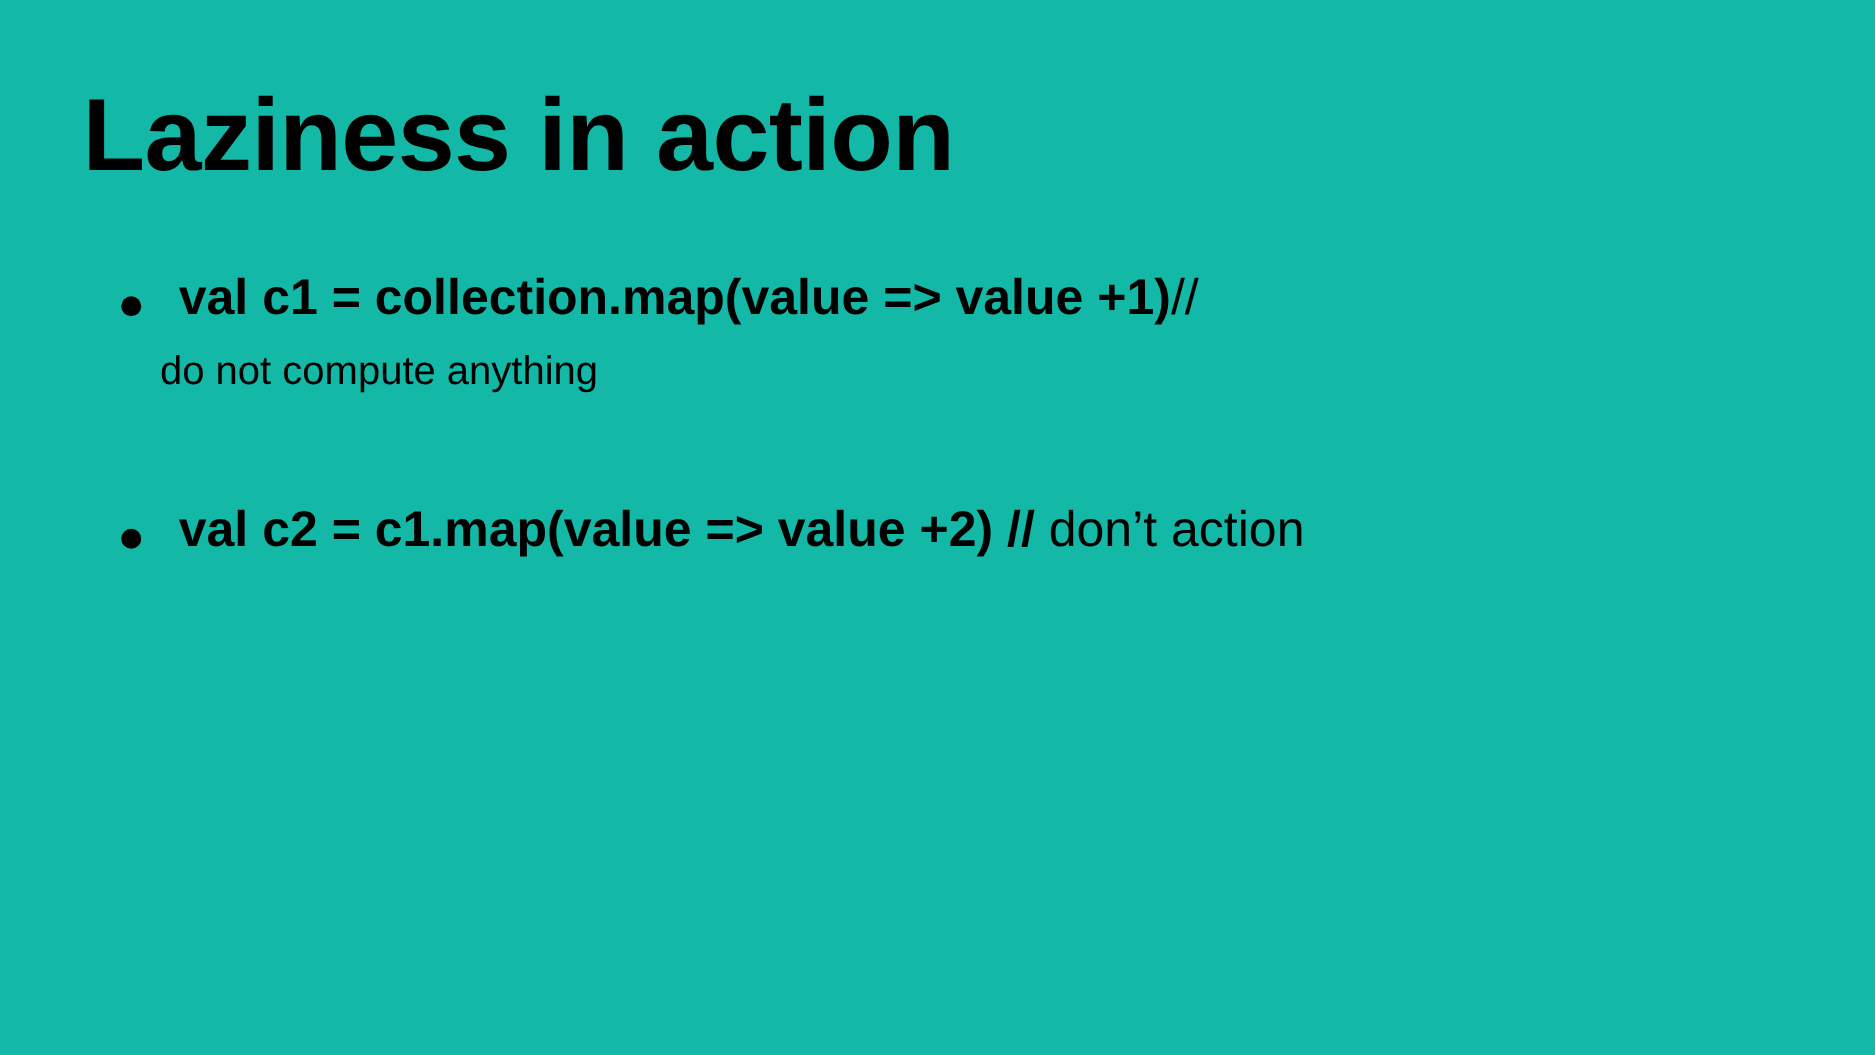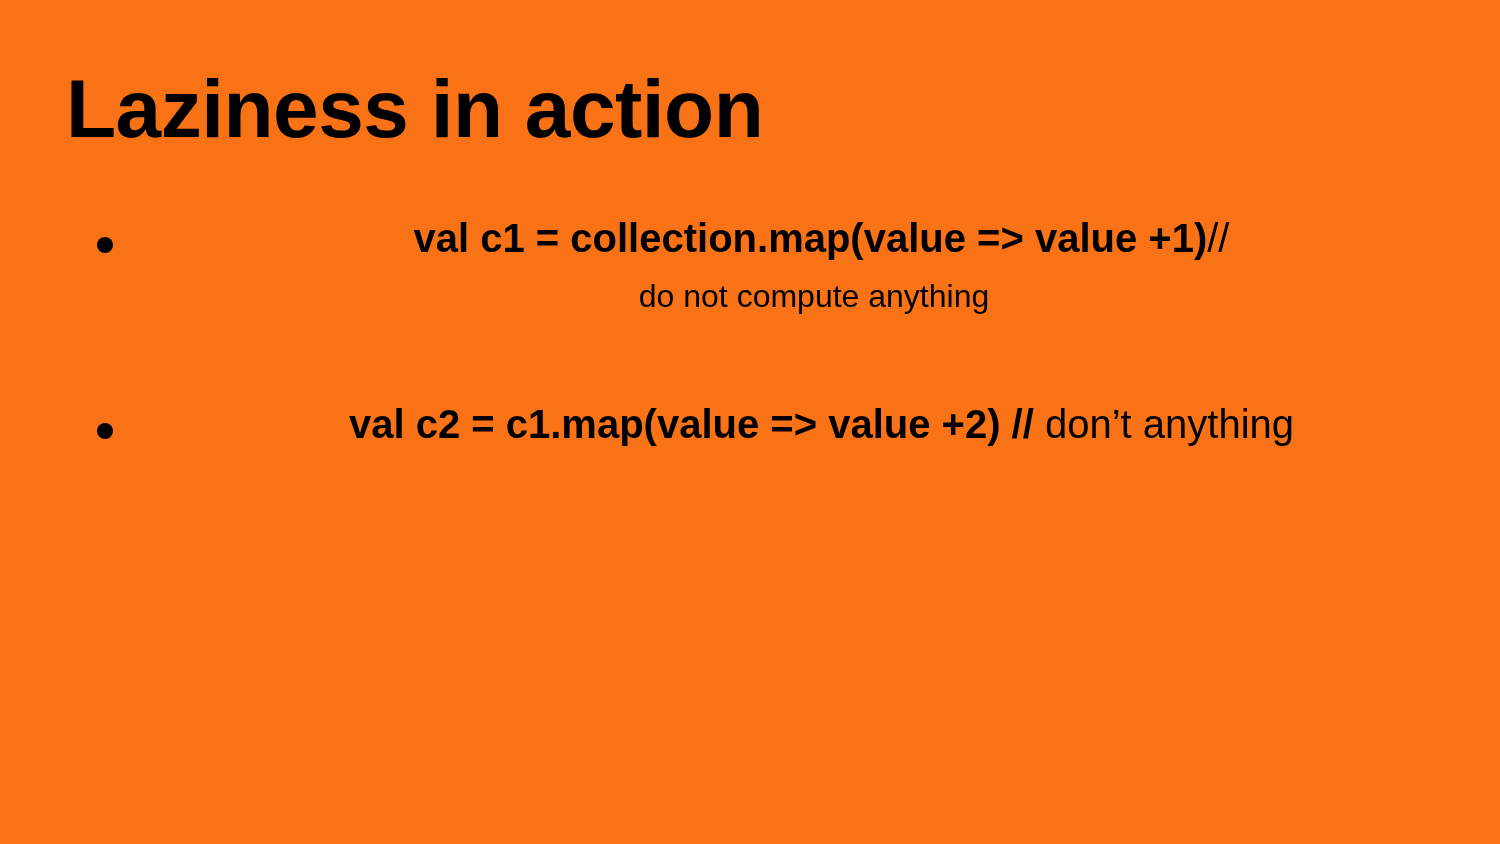--- a/index.html
+++ b/index.html
@@ -12,21 +12,21 @@
     background: #ffffff;
     font-family: "Liberation Sans", sans-serif;
     color: #000000;
     overflow: hidden;
   }
 
   .slide {
     position: relative;
     width: 1500px;
     height: 844px;
-    background: #f97316;
+    background: #14b8a6;
     box-sizing: border-box;
   }
 
   
   .slide-title {
     position: absolute;
     left: 66px;
     top: 68px;
     font-size: 82px;
     font-weight: bold;
@@ -40,21 +40,20 @@
   .body {
     position: absolute;
     left: 0;
     top: 218px;
     width: 1500px;
   }
 
   .bullet-block {
     position: relative;
     padding-left: 75px;
-    text-align: center;
   }
 
   .bullet-block.b1 { margin-top: 0px; }
   .bullet-block.b2 { margin-top: 92px; }
   .bullet-block.b3 { margin-top: 94px; }
 
   .bullet-marker {
     position: absolute;
     left: 97px;
     top: 19px;
@@ -107,18 +106,18 @@
   <div class="body">
 
     <div class="bullet-block b1">
       <span class="bullet-marker"></span>
       <div class="bullet-line"><span>val c1 = collection.map(value =&gt; value +1)</span><span class="regular">//</span></div>
       <div class="sub-line small">do not compute anything</div>
     </div>
 
     <div class="bullet-block b2">
       <span class="bullet-marker"></span>
-      <div class="bullet-line"><span>val c2 = c1.map(value =&gt; value +2) //</span><span class="regular"> don’t anything</span></div>
+      <div class="bullet-line"><span>val c2 = c1.map(value =&gt; value +2) //</span><span class="regular"> don’t action</span></div>
     </div>
 
 
   </div>
 </div>
 
 </body></html>

